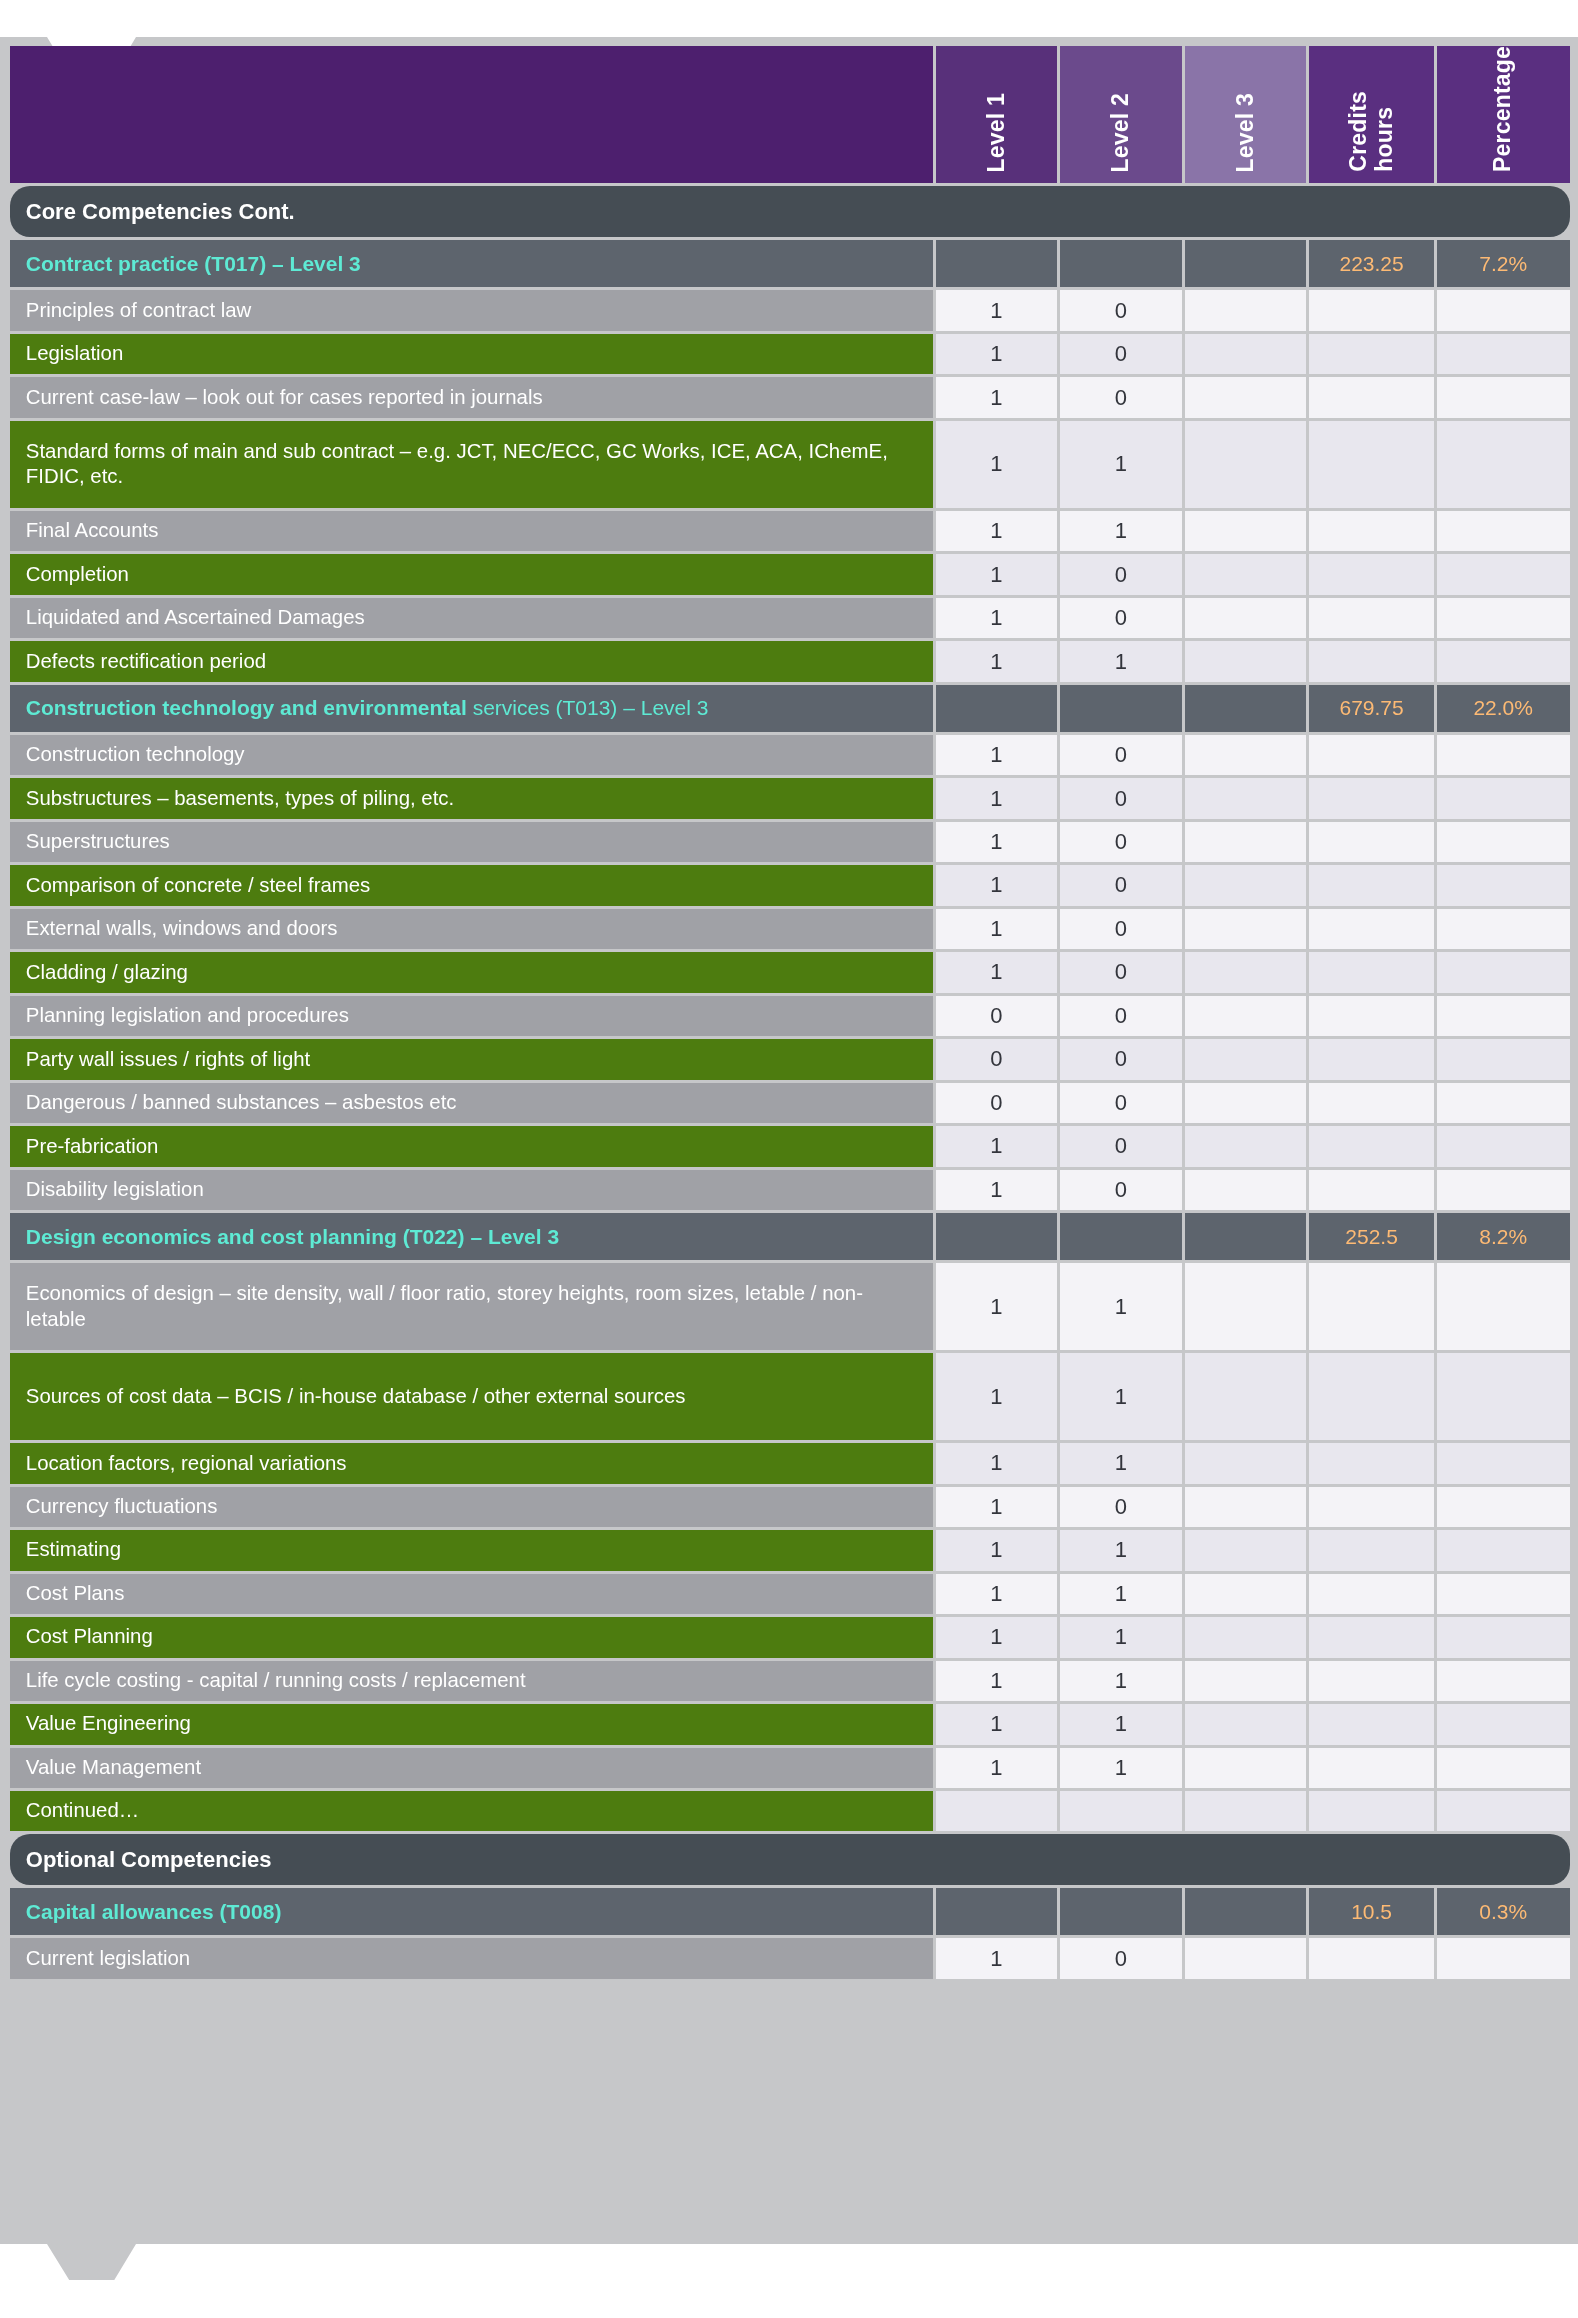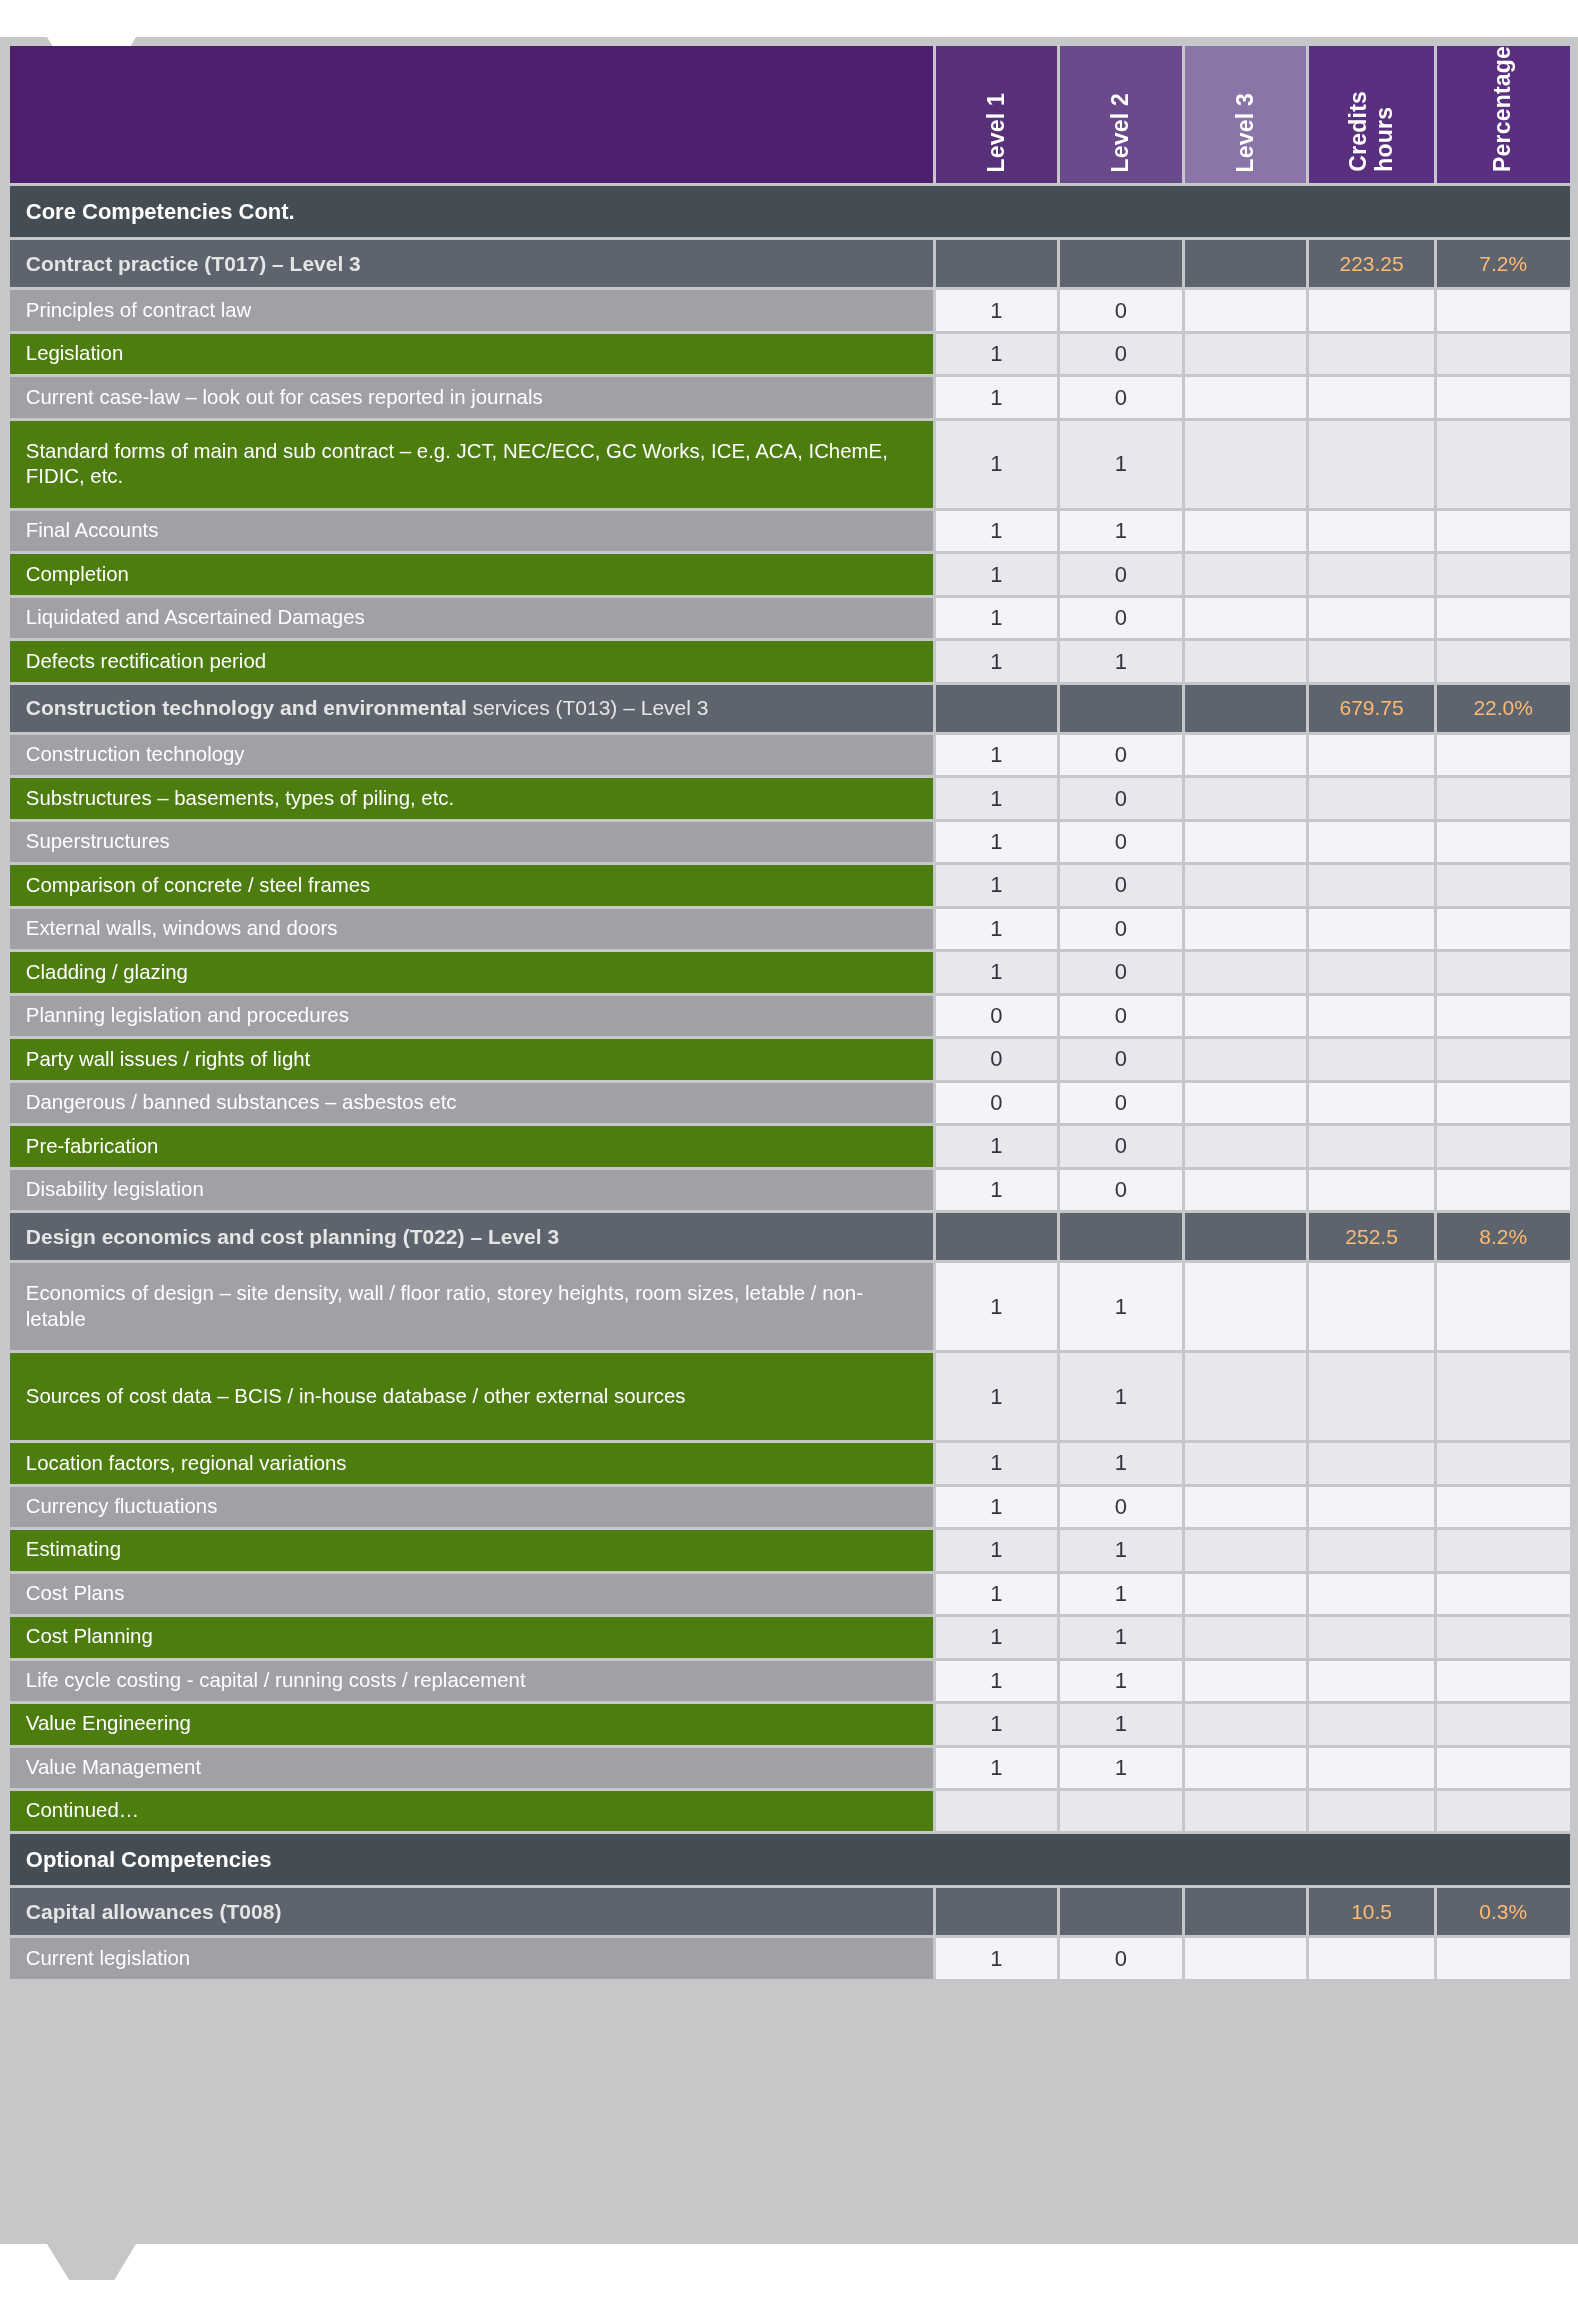--- a/index.html
+++ b/index.html
@@ -87,26 +87,27 @@
   tbody td { padding: 0; border: 0; vertical-align: middle; }
 
   
   tr.section td {
     background: #454d54;
     height: 51px;
     color: #ffffff;
     font-size: 22px;
     font-weight: bold;
     padding: 0 16.3px;
+    border-radius: 20px;
   }
 
   
   tr.comp td { background: #5d646d; height: 47px; }
   tr.comp td.label {
-    color: #e5e5e5;
+    color: #5eead4;
     font-size: 21px;
     font-weight: bold;
     padding: 0 16.3px;
   }
   tr.comp td.num {
     color: #fdba74;
     font-size: 21px;
     text-align: center;
   }
   tr.comp td.label .reg { font-weight: normal; }

